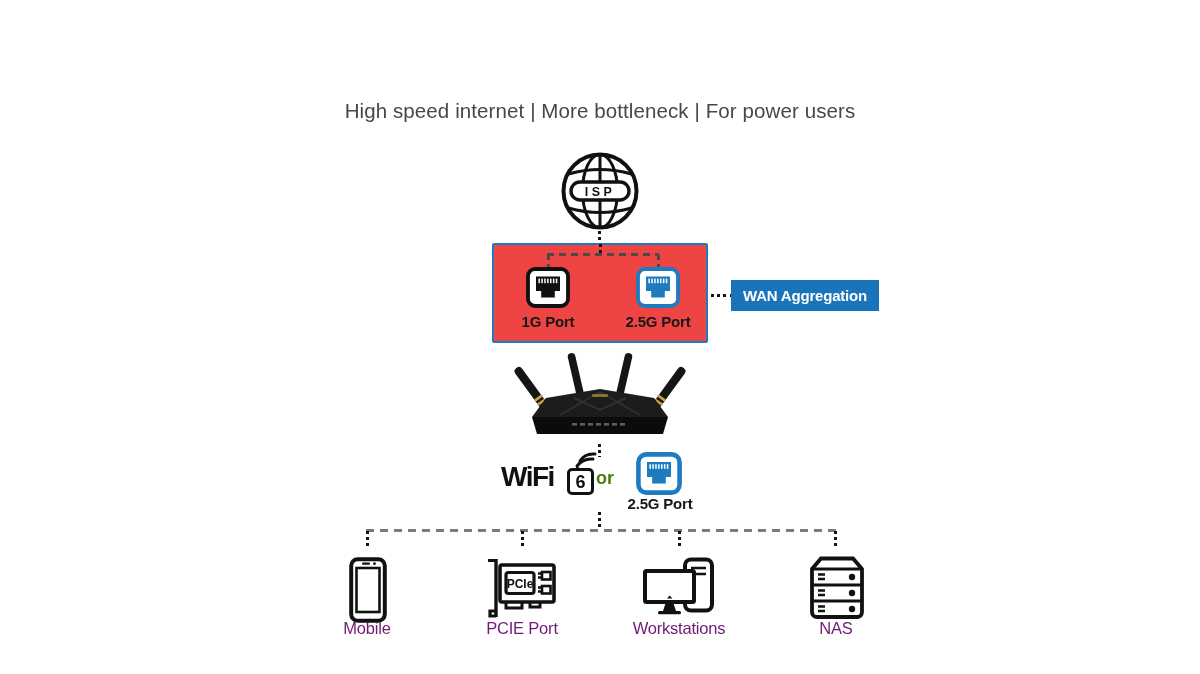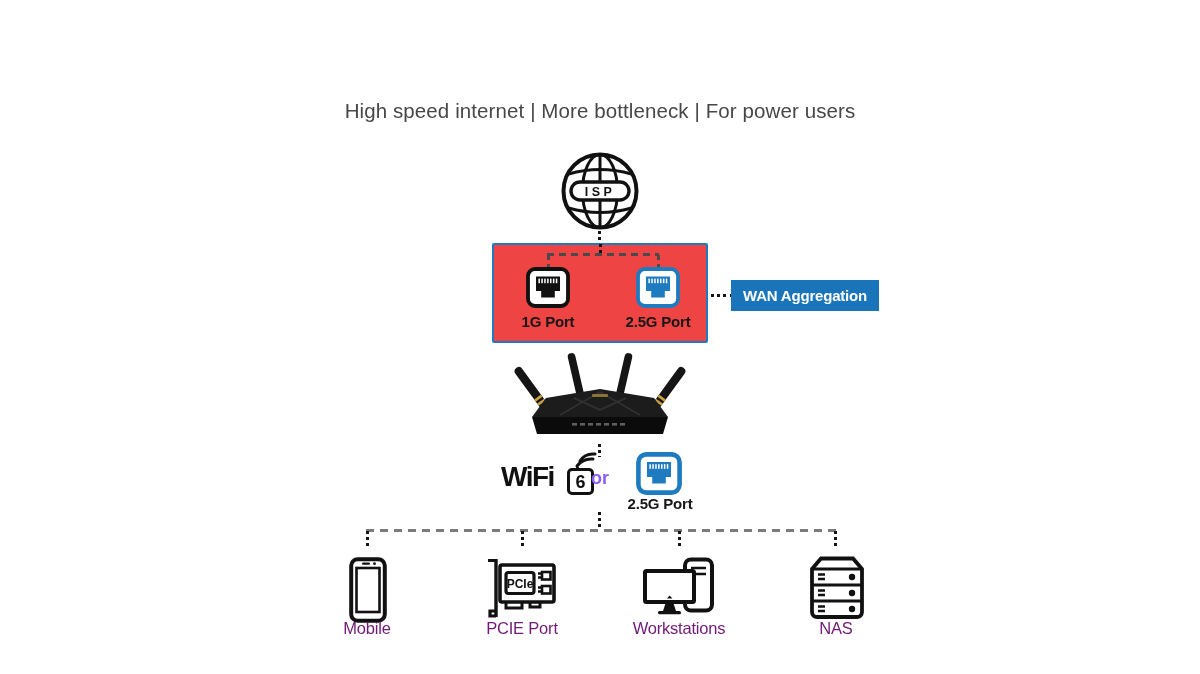--- a/index.html
+++ b/index.html
@@ -42,21 +42,21 @@
   .wifi-word{
     position:absolute;left:0;top:11px;font-size:28px;font-weight:700;
     color:#111;letter-spacing:-1.5px;line-height:1;
   }
   .wifi6-box{
     position:absolute;left:66px;top:16px;width:21px;height:21px;
     border:3.2px solid #111;border-radius:5px;color:#111;
     font-size:18px;font-weight:700;display:flex;align-items:center;justify-content:center;
     line-height:1;
   }
-  .or-text{left:586px;top:468px;width:28px;text-align:center;font-size:18px;font-weight:700;color:#8b5cf6;}
+  .or-text{left:586px;top:468px;width:28px;text-align:right;font-size:18px;font-weight:700;color:#4d7c0f;}
   .port25-bottom-label{left:600px;top:495px;width:120px;text-align:center;font-size:15px;font-weight:700;color:#171717;letter-spacing:-0.2px;}
   
   .col-label{
     top:619px;text-align:center;font-size:16.5px;font-weight:400;color:#701a75;letter-spacing:-0.2px;
   }
 </style>
 </head>
 <body>
 
 <div class="canvas">

